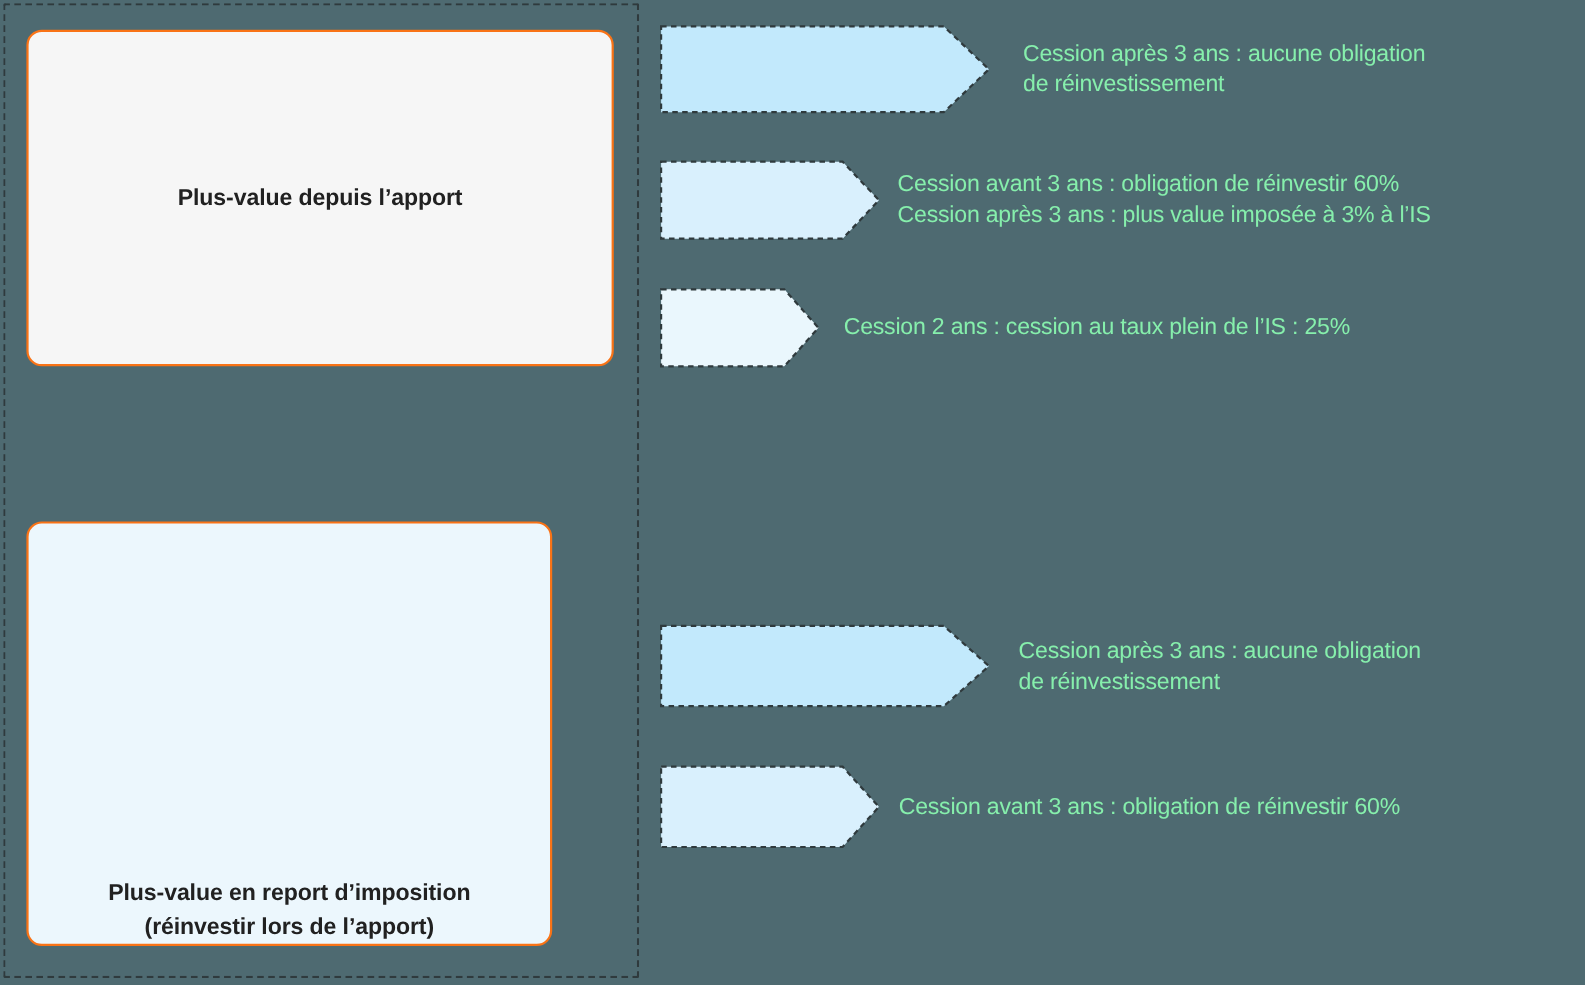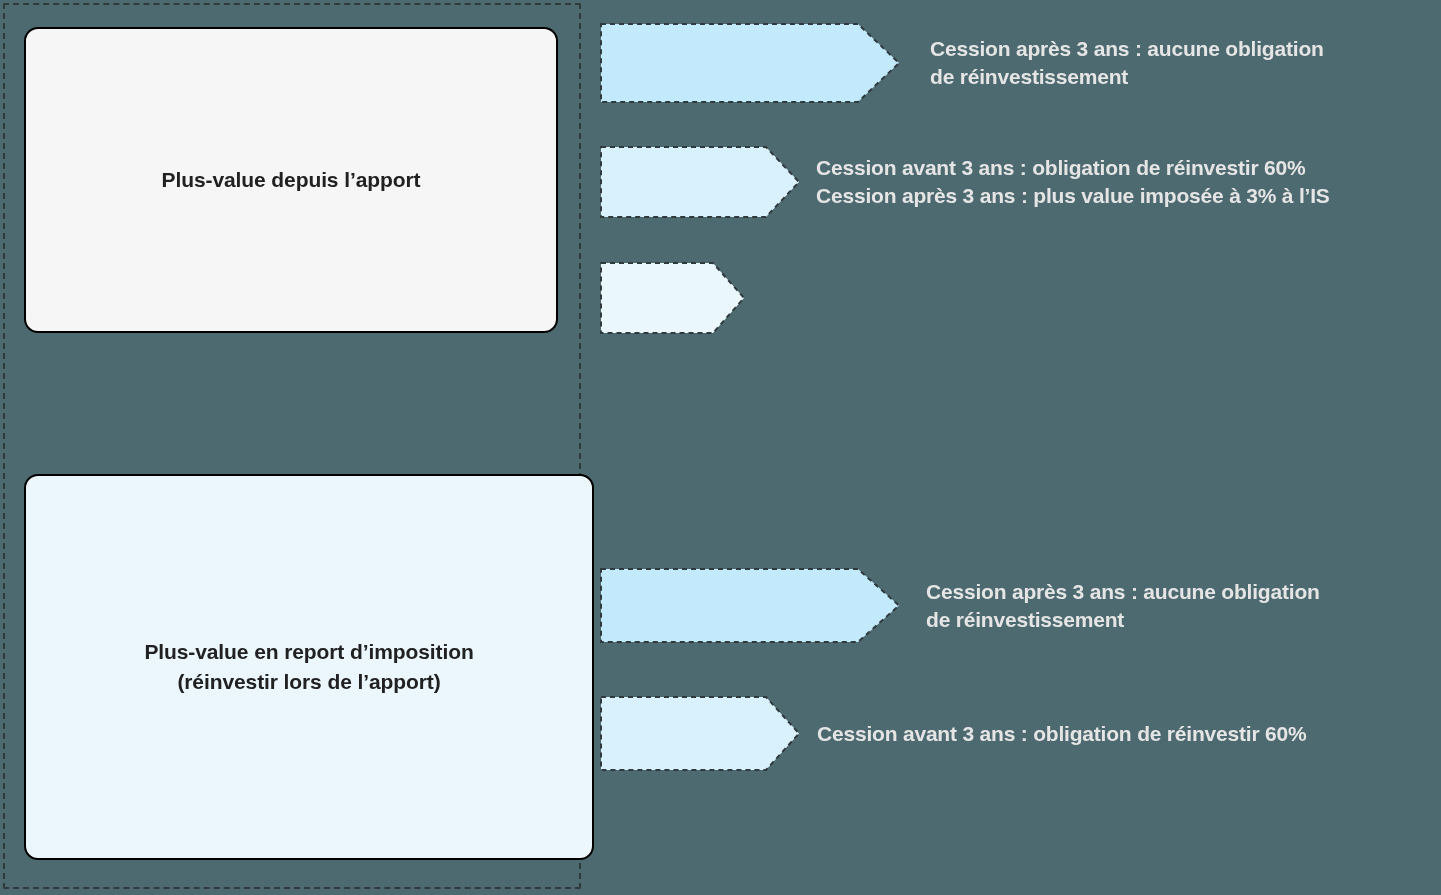--- a/index.html
+++ b/index.html
@@ -28,21 +28,21 @@
     height: 886px;
     border: 2px dashed #2f3a3d;
     box-sizing: border-box;
     border-radius: 2px;
   }
 
   
   .cat-box {
     position: absolute;
     box-sizing: border-box;
-    border: 2px solid #000000;
+    border: 2px solid #f97316;
     border-radius: 14px;
     display: flex;
     align-items: center;
     justify-content: center;
     text-align: center;
     color: #212121;
     font-weight: bold;
     font-size: 21px;
     line-height: 1.45;
     letter-spacing: -0.1px;
@@ -51,23 +51,24 @@
   .cat-box.top {
     left: 24px;
     top: 27px;
     width: 534px;
     height: 306px;
     background: #f6f6f6;
   }
   .cat-box.bottom {
     left: 24px;
     top: 474px;
-    width: 570px;
+    width: 478px;
     height: 386px;
     background: #ecf7fd;
+    align-items: flex-end;
   }
   .cat-box .line { display: block; }
 
   
   .arrow-row {
     position: absolute;
     display: flex;
     align-items: center;
   }
   .arrow {
@@ -76,22 +77,22 @@
     height: 74px;
     flex: none;
   }
   .arrow svg {
     display: block;
     width: 100%;
     height: 100%;
     overflow: visible;
   }
   .arrow-label {
-    color: #e5e5e5;
-    font-weight: bold;
+    color: #86efac;
+    font-weight: normal;
     font-size: 21px;
     line-height: 1.33;
     letter-spacing: -0.2px;
     white-space: nowrap;
   }
   .arrow-label .line { display: block; }
 
   
   #row-a1 { left: 600px; top: 23px; }
   #row-a1 .arrow { width: 300px; height: 80px; }
@@ -156,20 +157,23 @@
       <span class="line">Cession après 3 ans : plus value imposée à 3% à l’IS</span>
     </div>
   </div>
 
   <div class="arrow-row" id="row-a3">
     <div class="arrow">
       <svg viewBox="0 0 145 72" preserveAspectRatio="none">
         <polygon points="1,1 113,1 144,36 113,71 1,71" fill="#eaf7fd" stroke="#2f3a3d" stroke-width="2" stroke-dasharray="5 4" vector-effect="non-scaling-stroke"></polygon>
       </svg>
     </div>
+    <div class="arrow-label">
+      <span class="line">Cession 2 ans : cession au taux plein de l’IS : 25%</span>
+    </div>
   </div>
 
   <div class="arrow-row" id="row-b1">
     <div class="arrow">
       <svg viewBox="0 0 300 75" preserveAspectRatio="none">
         <polygon points="1,1 258,1 299,37.5 258,74 1,74" fill="#c2e9fc" stroke="#2f3a3d" stroke-width="2" stroke-dasharray="5 4" vector-effect="non-scaling-stroke"></polygon>
       </svg>
     </div>
     <div class="arrow-label">
       <span class="line">Cession après  3 ans : aucune obligation</span>

